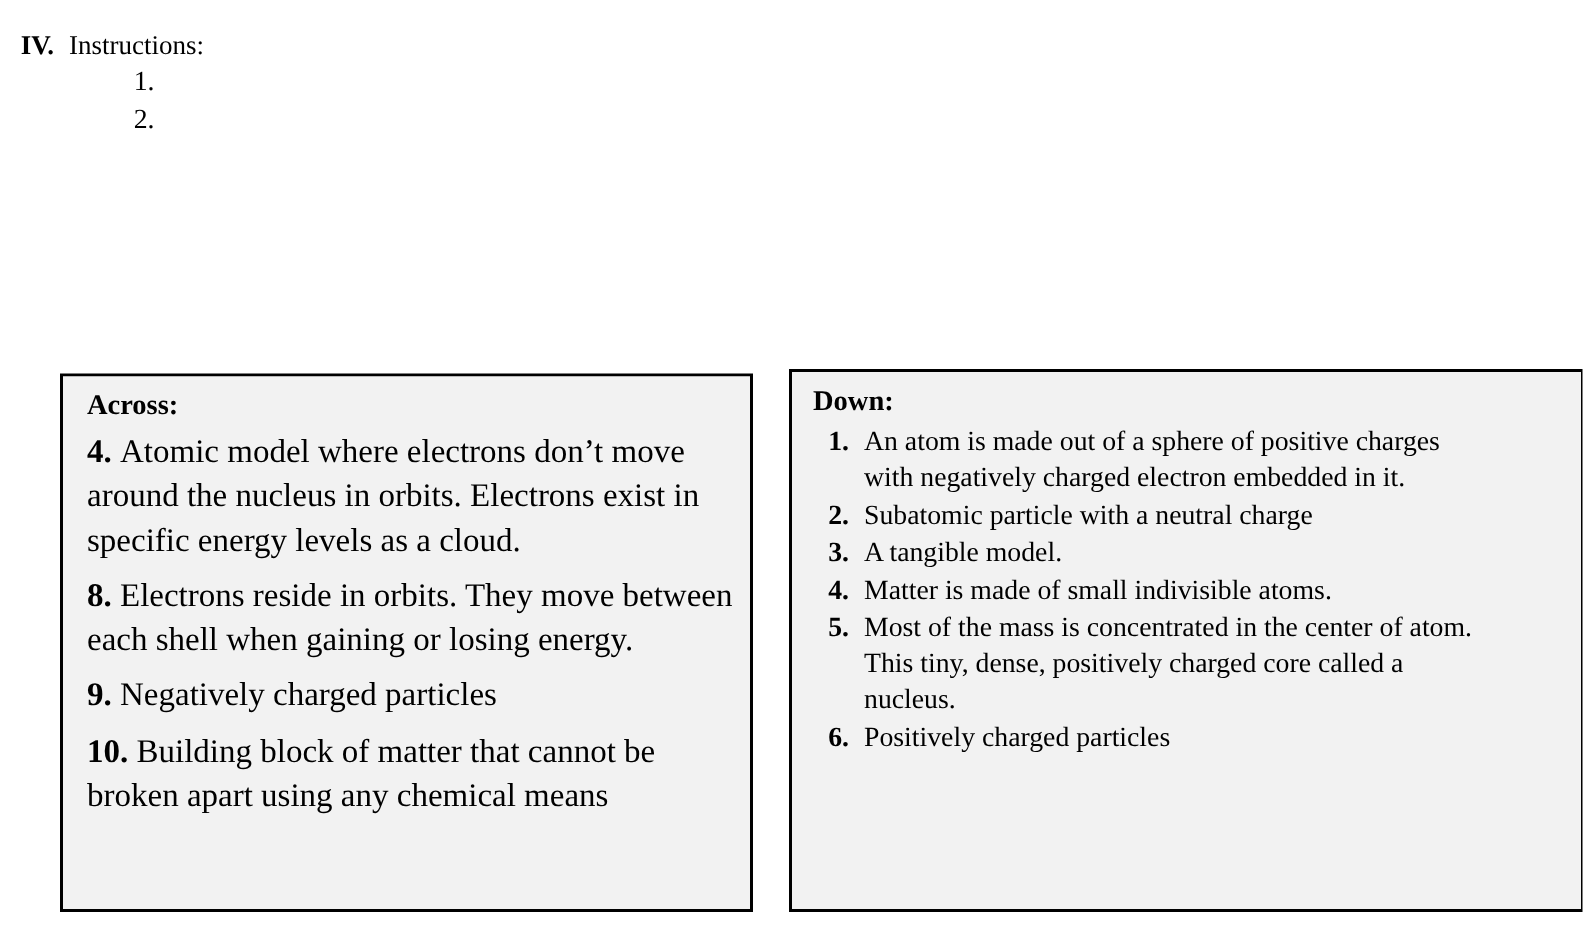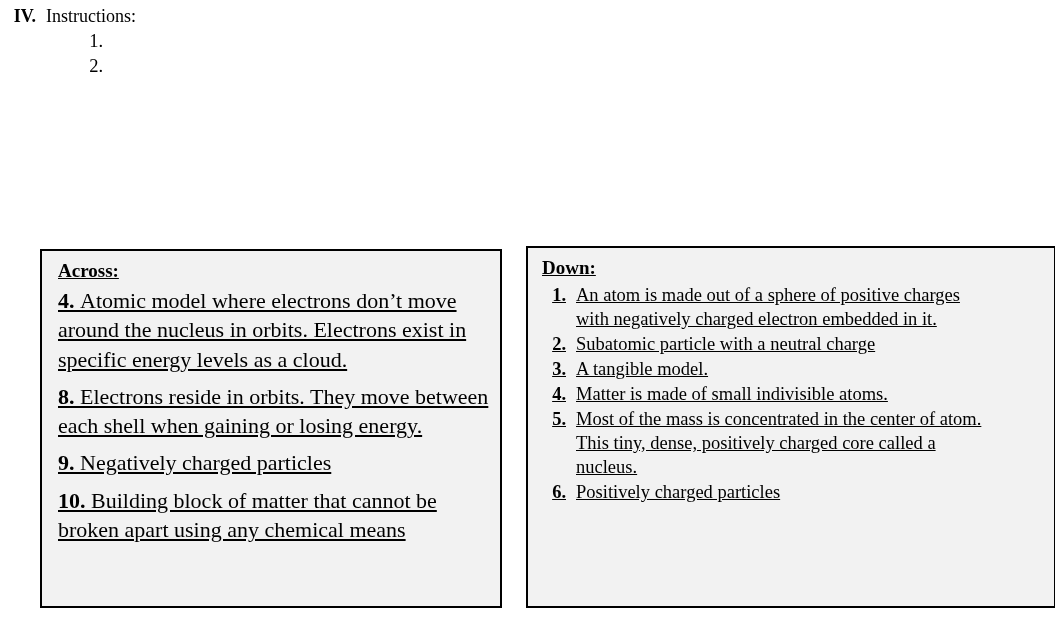--- a/index.html
+++ b/index.html
@@ -19,21 +19,21 @@
   
   .instructions {
     position: absolute;
     left: 0;
     top: 0;
     width: 1055px;
   }
   .instr-head {
     display: flex;
     align-items: flex-start;
-    padding-top: 6px;
+    padding-top: 20px;
   }
   .instr-numeral {
     width: 46px;
     text-align: right;
     padding-right: 10px;
     font-weight: bold;
     font-size: 18px;
     box-sizing: border-box;
   }
   .instr-title {
@@ -63,21 +63,20 @@
   .instr-text {
     max-width: 890px;
   }
 
   
   .clue-box {
     position: absolute;
     border: 2px solid #000000;
     background: #d946ef;
     box-sizing: border-box;
-    text-decoration: underline;
   }
   .clue-inner {
     background: #f2f2f2;
     height: 100%;
     box-sizing: border-box;
     padding: 10px 12px 10px 14px;
   }
   .clue-heading {
     font-weight: bold;
     font-size: 19px;

